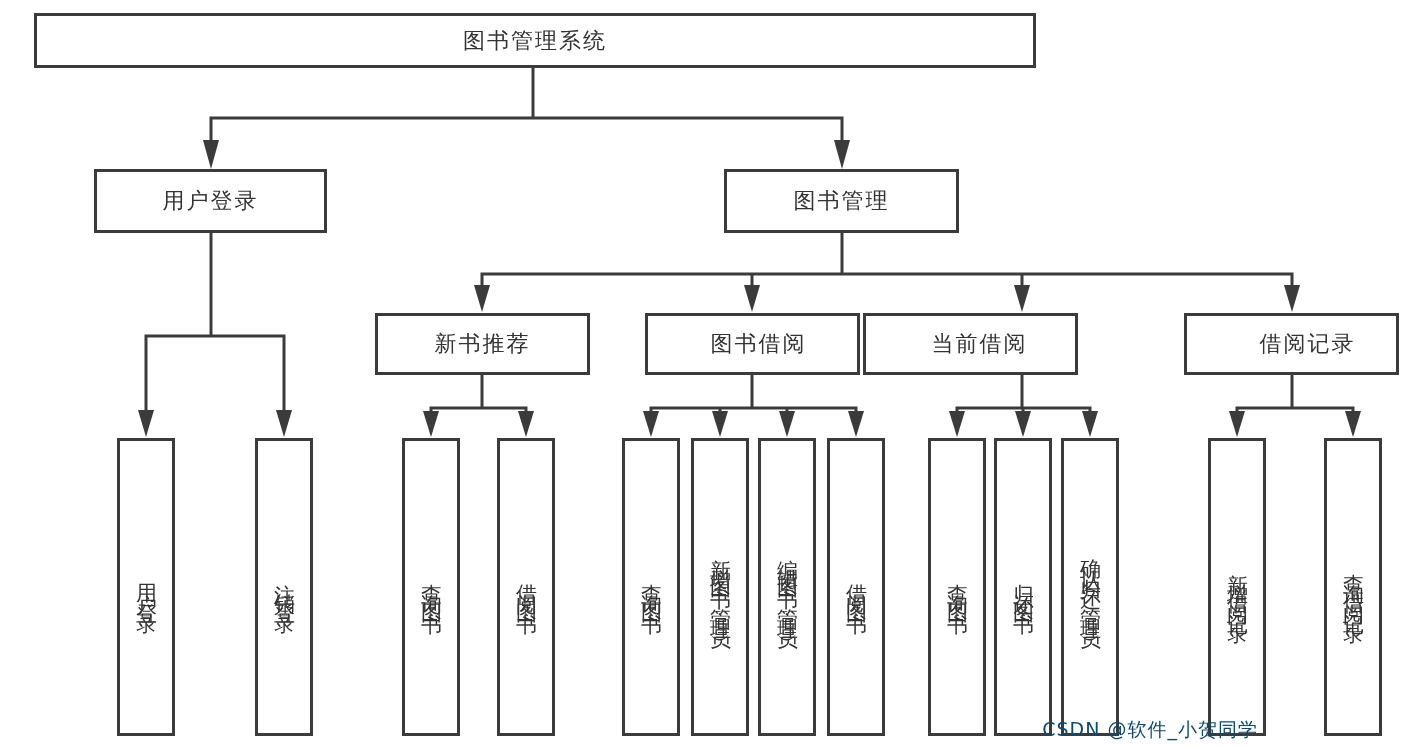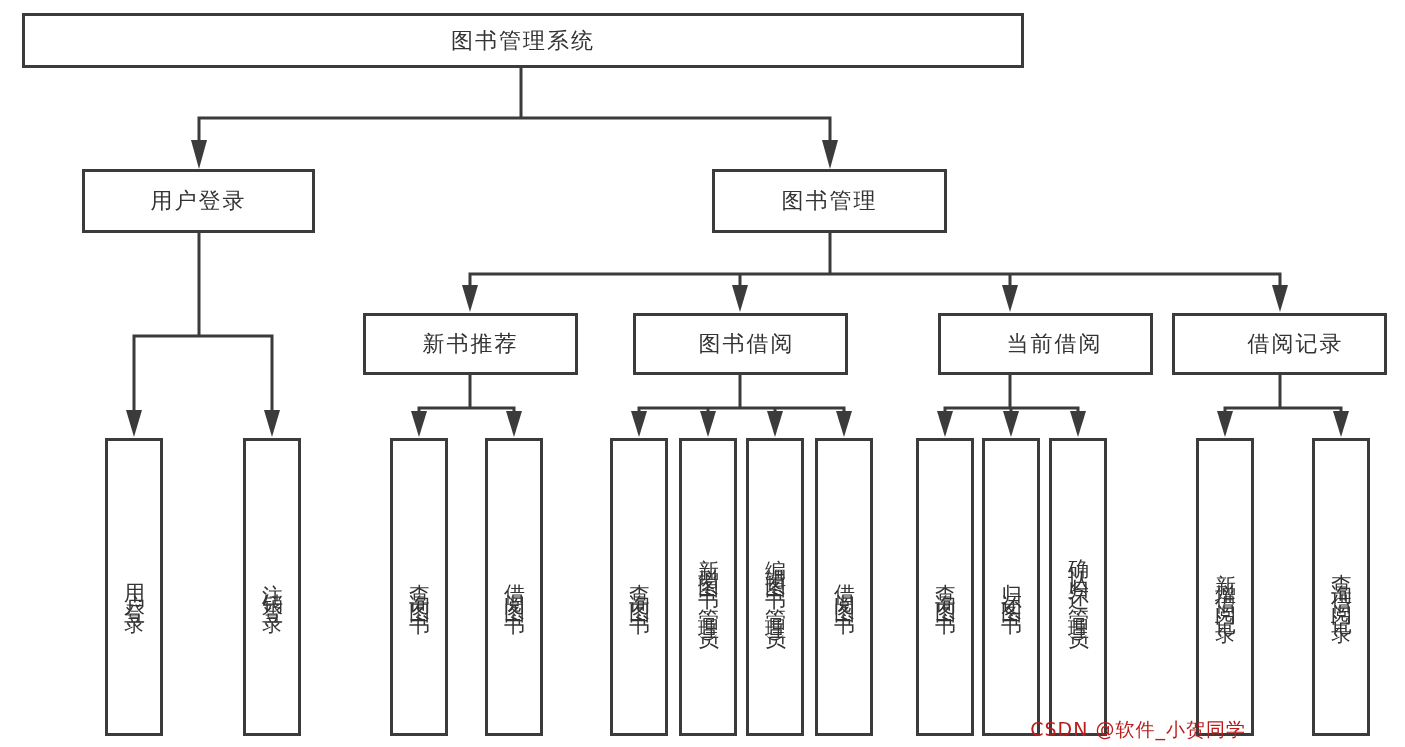--- a/index.html
+++ b/index.html
@@ -4,62 +4,62 @@
 <style>
   * { margin: 0; padding: 0; box-sizing: border-box; }
   html, body { background: #ffffff; }
   body {
     width: 1405px; height: 747px;
     position: relative;
     overflow: hidden;
     font-family: "DejaVu Sans", "Liberation Sans", sans-serif;
     color: #333333;
   }
-  #stage { position: absolute; inset: 0; width: 1252px; height: 747px; }
+  #stage { position: absolute; inset: 0; width: 1252px; height: 747px; margin-left: 12px; }
   svg.connectors { position: absolute; left: 0; top: 0; pointer-events: none; }
   .node {
     position: absolute;
     background: #ffffff;
     border: 3px solid #3b3b3b;
     display: flex;
     align-items: center;
     justify-content: center;
     font-size: 22px;
     letter-spacing: 2px;
     color: #333333;
     white-space: nowrap;
   }
   .node.root   { left: 22px;  top: 13px;  width: 1002px; height: 55px; }
   .node.l2a    { left: 82px;  top: 169px; width: 233px;  height: 64px; }
   .node.l2b    { left: 712px; top: 169px; width: 235px;  height: 64px; font-family: Liberation Serif, serif; }
   .node.l3     { top: 313px; width: 215px; height: 62px; }
   .node.l3.p1  { left: 363px; text-align: right; }
   .node.l3.p2  { left: 633px; padding-left: 12px; }
-  .node.l3.p3  { left: 938px; padding-left: 18px; }
+  .node.l3.p3  { left: 851px; padding-left: 18px; }
   .node.l3.p4  { left: 1172px; padding-left: 32px; }
   .node.leaf {
     top: 438px; width: 58px; height: 298px;
     writing-mode: vertical-rl;
     text-orientation: mixed;
     font-size: 21px;
     letter-spacing: 10px;
     line-height: 1;
   }
   .leaf.x1  { left: 105px; }  .leaf.x2  { left: 243px; }
   .leaf.x3  { left: 390px; }  .leaf.x4  { left: 485px; }
   .leaf.x5  { left: 610px; }  .leaf.x6  { left: 679px; }
   .leaf.x7  { left: 746px; }  .leaf.x8  { left: 815px; }
   .leaf.x9  { left: 916px; }  .leaf.x10 { left: 982px; }
   .leaf.x11 { left: 1049px; } .leaf.x12 { left: 1196px; }
   .leaf.x13 { left: 1312px; }
   .watermark {
     position: absolute;
     right: 6px; bottom: 4px;
     font-size: 19px;
-    color: #b91c1c;
+    color: #0c4a6e;
     letter-spacing: 1px;
     white-space: nowrap;
   }
 </style>
 </head>
 <body>
 
 <div id="stage">
 
   <svg class="connectors" width="1405" height="747" viewBox="0 0 1405 747" fill="none" stroke="#3b3b3b" stroke-width="3">

